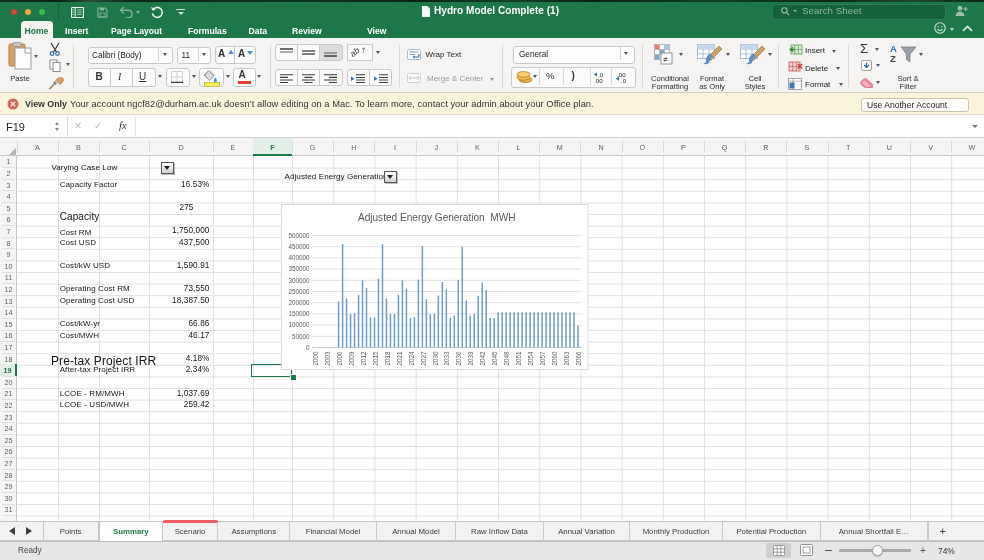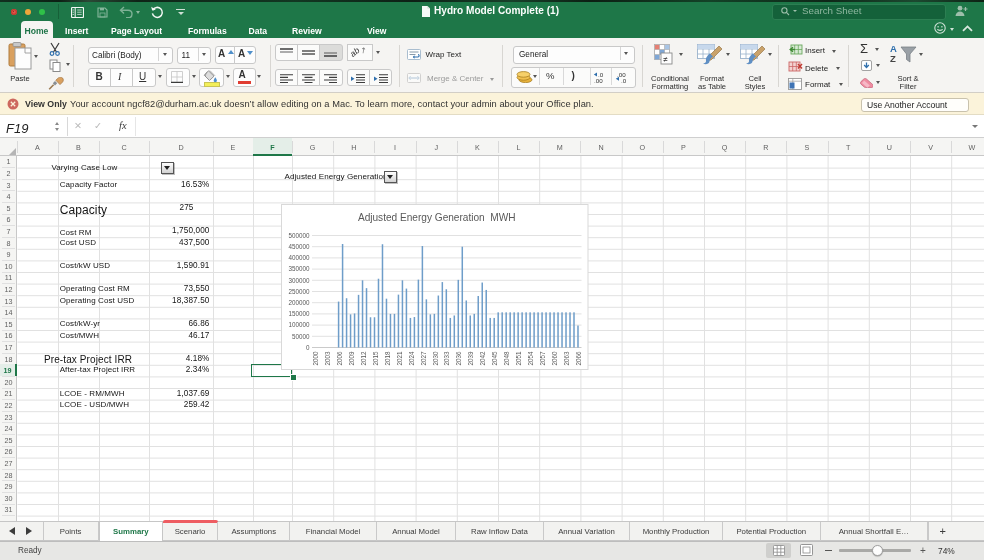--- a/index.html
+++ b/index.html
@@ -250,21 +250,21 @@
 <div class="rlbl" style="left:640px;top:82px;width:60px;">Formatting</div>
 <svg class="ab" style="left:697px;top:44px;" width="26" height="23" viewBox="0 0 26 23">
 <rect x="0.5" y="0.5" width="17" height="14" fill="#fff" stroke="#9ab2cc" stroke-width="0.9"></rect>
 <path d="M0.5 5h17M0.5 10h17M6 0.5v14M12 0.5v14" stroke="#9ab2cc" stroke-width="0.8"></path>
 <rect x="0.5" y="0.5" width="17" height="4.5" fill="#c7d8ec"></rect>
 <path d="M22 2 25 5 14 16l-3.5.5L11 13z" fill="#caa26a" stroke="#9a7a4a" stroke-width="0.7"></path>
 <path d="M13 9.5c-2 1.5-4.5 4-4 7 .5 2-1.5 3-3 3 2.5 1.5 6 .5 6.5-2 .3-2 1.5-4 3.5-5z" fill="#5f8fc4"></path>
   </svg>
 <div class="tri dtri ab" style="left:726px;top:53px;"></div>
 <div class="rlbl" style="left:682px;top:73.5px;width:60px;">Format</div>
-<div class="rlbl" style="left:682px;top:82px;width:60px;">as Table</div>
+<div class="rlbl" style="left:682px;top:82px;width:60px;">as Only</div>
 <svg class="ab" style="left:740px;top:44px;" width="26" height="23" viewBox="0 0 26 23">
 <rect x="0.5" y="0.5" width="17" height="14" fill="#fff" stroke="#9ab2cc" stroke-width="0.9"></rect>
 <path d="M0.5 5h17M0.5 10h17M6 0.5v14M12 0.5v14" stroke="#9ab2cc" stroke-width="0.8"></path>
 <rect x="0.5" y="0.5" width="17" height="4.5" fill="#c7d8ec"></rect>
 <path d="M22 2 25 5 14 16l-3.5.5L11 13z" fill="#caa26a" stroke="#9a7a4a" stroke-width="0.7"></path>
 <path d="M13 9.5c-2 1.5-4.5 4-4 7 .5 2-1.5 3-3 3 2.5 1.5 6 .5 6.5-2 .3-2 1.5-4 3.5-5z" fill="#5f8fc4"></path>
   </svg>
 <div class="tri dtri ab" style="left:768px;top:53px;"></div>
 <div class="rlbl" style="left:725px;top:73.5px;width:60px;">Cell</div>
 <div class="rlbl" style="left:725px;top:82px;width:60px;">Styles</div>
@@ -312,21 +312,21 @@
 <div class="ab" style="left:0;top:93px;width:984px;height:22px;background:#fbf3da;border-bottom:1px solid #e3dcc4;box-sizing:border-box;"></div>
 <svg class="ab" style="left:7px;top:98px;" width="12" height="12" viewBox="0 0 12 12">
 <circle cx="6" cy="6" r="5.5" fill="#cd685e"></circle>
 <path d="M3.8 3.8 8.2 8.2M8.2 3.8 3.8 8.2" stroke="#fbf3da" stroke-width="1.3"></path>
   </svg>
 <div class="ab" style="left:25px;top:99.3px;font-size:8.8px;font-weight:bold;color:#333;">View Only</div>
 <div class="ab" style="left:70px;top:99px;font-size:9.3px;letter-spacing:0.04px;color:#333;">Your account ngcf82@durham.ac.uk doesn’t allow editing on a Mac. To learn more, contact your admin about your Office plan.</div>
 <div class="ab" style="left:861px;top:97.5px;width:108px;height:14px;background:#fffefb;border:1px solid #c9c2ad;border-radius:3px;box-sizing:border-box;"></div>
 <div class="ab" style="left:867px;top:99.8px;font-size:8.6px;color:#222;">Use Another Account</div>
 <div class="ab" style="left:0;top:115px;width:984px;height:23px;background:#fff;border-bottom:1px solid #cfcfcf;box-sizing:border-box;"></div>
-<div class="ab" style="left:6px;top:121px;font-size:13px;color:#222;font-style:italic;">F19</div>
+<div class="ab" style="left:6px;top:121px;font-size:11px;color:#222;">F19</div>
 <div class="tri ab" style="left:55px;top:122px;border-left:2.6px solid transparent;border-right:2.6px solid transparent;border-bottom:3.4px solid #888;"></div>
 <div class="tri ab" style="left:55px;top:127.5px;border-left:2.6px solid transparent;border-right:2.6px solid transparent;border-top:3.4px solid #888;"></div>
 <div class="ab" style="left:66.5px;top:117px;width:1px;height:19px;background:#d8d8d8;"></div>
 <div class="ab" style="left:74px;top:120px;font-size:9.5px;color:#bbb;">✕</div>
 <div class="ab" style="left:94px;top:120px;font-size:9.5px;color:#bbb;">✓</div>
 <div class="ab" style="left:119px;top:119.5px;font-size:10.5px;font-style:italic;font-family:'Liberation Serif',serif;color:#3c3c3c;">fx</div>
 <div class="ab" style="left:135px;top:117px;width:1px;height:19px;background:#e6e6e6;"></div>
 <div class="tri ab" style="left:972px;top:125px;border-left:3px solid transparent;border-right:3px solid transparent;border-top:3.6px solid #777;"></div>
 <div class="ab" style="left:0;top:155.5px;width:984px;height:365.5px;background:#fff;"></div>
 <div class="ab" style="left:0;top:138px;width:984px;height:17.5px;background:#f5f5f3;border-bottom:1px solid #c8c8c8;box-sizing:border-box;"></div>
@@ -495,37 +495,37 @@
     <path d="M17.5 302.1H984" stroke="#e1e1e1" stroke-width="1"></path>
     <path d="M17.5 313.7H984" stroke="#e1e1e1" stroke-width="1"></path>
     <path d="M17.5 325.3H984" stroke="#e1e1e1" stroke-width="1"></path>
     <path d="M17.5 336.9H984" stroke="#e1e1e1" stroke-width="1"></path>
     <path d="M17.5 348.5H984" stroke="#e1e1e1" stroke-width="1"></path>
     <path d="M17.5 360.1H984" stroke="#e1e1e1" stroke-width="1"></path>
   </svg>
 <div class="cell" style="left:51.4px;top:163.1px;font-size:8px;letter-spacing:0.1px;">Varying Case Low</div>
 <div class="cell" style="left:59.7px;top:179.8px;font-size:8px;letter-spacing:0.1px;">Capacity Factor</div>
 <div class="cellr" style="left:120px;top:179.8px;width:89.5px;font-size:8.2px;letter-spacing:0.12px;">16.53%</div>
-<div class="cell" style="left:59.7px;top:203px;font-size:12px;letter-spacing:0.1px;">Capacity</div>
+<div class="cell" style="left:59.7px;top:211px;font-size:10px;letter-spacing:0.1px;">Capacity</div>
 <div class="cellr" style="left:104px;top:203px;width:89.5px;font-size:8.2px;letter-spacing:0.12px;">275</div>
 <div class="cell" style="left:59.7px;top:228px;font-size:8px;letter-spacing:0.1px;">Cost RM</div>
 <div class="cellr" style="left:120px;top:226.2px;width:89.5px;font-size:8.2px;letter-spacing:0.12px;">1,750,000</div>
 <div class="cell" style="left:59.7px;top:237.8px;font-size:8px;letter-spacing:0.1px;">Cost USD</div>
 <div class="cellr" style="left:120px;top:237.8px;width:89.5px;font-size:8.2px;letter-spacing:0.12px;">437,500</div>
 <div class="cell" style="left:59.7px;top:261px;font-size:8px;letter-spacing:0.1px;">Cost/kW USD</div>
 <div class="cellr" style="left:120px;top:261px;width:89.5px;font-size:8.2px;letter-spacing:0.12px;">1,590.91</div>
 <div class="cell" style="left:59.7px;top:284.2px;font-size:8px;letter-spacing:0.1px;">Operating Cost RM</div>
 <div class="cellr" style="left:120px;top:284.2px;width:89.5px;font-size:8.2px;letter-spacing:0.12px;">73,550</div>
 <div class="cell" style="left:59.7px;top:295.8px;font-size:8px;letter-spacing:0.1px;">Operating Cost USD</div>
 <div class="cellr" style="left:120px;top:295.8px;width:89.5px;font-size:8.2px;letter-spacing:0.12px;">18,387.50</div>
 <div class="cell" style="left:59.7px;top:319px;font-size:8px;letter-spacing:0.1px;">Cost/kW-yr</div>
 <div class="cellr" style="left:120px;top:319px;width:89.5px;font-size:8.2px;letter-spacing:0.12px;">66.86</div>
 <div class="cell" style="left:59.7px;top:330.6px;font-size:8px;letter-spacing:0.1px;">Cost/MWH</div>
 <div class="cellr" style="left:120px;top:330.6px;width:89.5px;font-size:8.2px;letter-spacing:0.12px;">46.17</div>
-<div class="cell" style="left:44px;top:353.8px;font-size:10px;letter-spacing:0.1px;">Pre-tax Project IRR</div>
+<div class="cell" style="left:51px;top:353.8px;font-size:12px;letter-spacing:0.1px;">Pre-tax Project IRR</div>
 <div class="cellr" style="left:120px;top:353.8px;width:89.5px;font-size:8.2px;letter-spacing:0.12px;">4.18%</div>
 <div class="cell" style="left:59.7px;top:365.4px;font-size:8px;letter-spacing:0.1px;">After-tax Project IRR</div>
 <div class="cellr" style="left:120px;top:365.4px;width:89.5px;font-size:8.2px;letter-spacing:0.12px;">2.34%</div>
 <div class="cell" style="left:59.7px;top:388.6px;font-size:8px;letter-spacing:0.1px;">LCOE - RM/MWH</div>
 <div class="cellr" style="left:120px;top:388.6px;width:89.5px;font-size:8.2px;letter-spacing:0.12px;">1,037.69</div>
 <div class="cell" style="left:59.7px;top:400.2px;font-size:8px;letter-spacing:0.1px;">LCOE - USD/MWH</div>
 <div class="cellr" style="left:120px;top:400.2px;width:89.5px;font-size:8.2px;letter-spacing:0.12px;">259.42</div>
 <div class="ab" style="left:160.5px;top:162px;width:13px;height:11.5px;background:linear-gradient(#fefefe,#d2d2d2);border:1px solid #555;box-sizing:border-box;box-shadow:1px 1px 0 rgba(0,0,0,0.25);"></div>
 <div class="tri ab" style="left:163.5px;top:166px;border-left:3.5px solid transparent;border-right:3.5px solid transparent;border-top:4.2px solid #222;"></div>
 <div class="ab" style="left:251px;top:364px;width:41px;height:12.5px;border:1.6px solid #1e7748;box-sizing:border-box;"></div>

